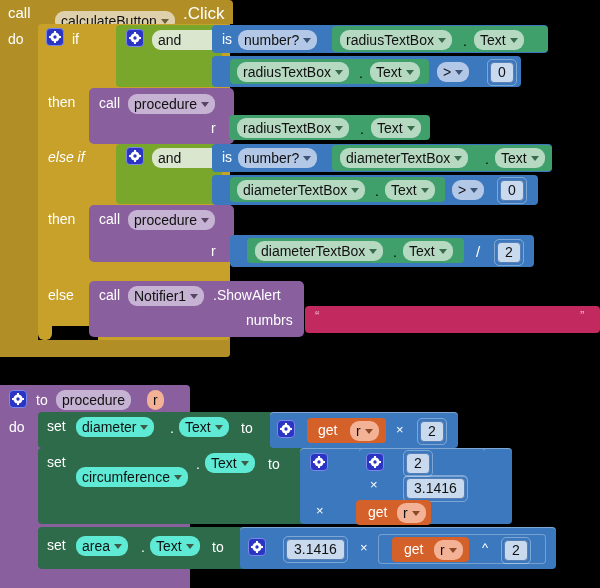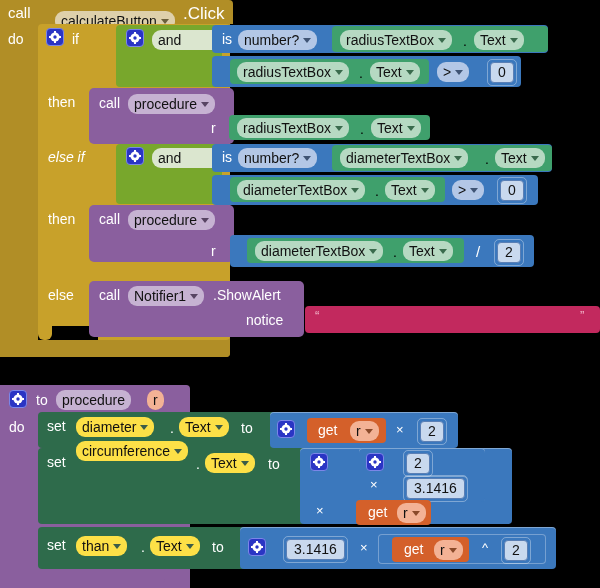--- a/index.html
+++ b/index.html
@@ -40,21 +40,21 @@
   .c-proc    {background:#8a5f9e;}
   .c-set     {background:#2e6b4b;}
   .c-var     {background:#d4602a;}
   .c-green   {background:#3fa06c;}
 
   .f-light   {background:#dbe6cf;color:#111;gap:47px;}
   .f-logic   {background:#b3c7e6;color:#111;}
   .f-green   {background:#b6d9c2;color:#111;}
   .f-event   {background:#ded0ab;color:#111;}
   .f-proc    {background:#c6b2d2;color:#111;}
-  .f-set     {background:#fde047;color:#111;}
+  .f-set     {background:#5eead4;color:#111;}
   .f-var     {background:#f3b295;color:#111;}
   .f-comp    {background:#b3c7e6;color:#111;}
   .f-text    {background:#e8a0b9;color:#111;}
 
   .f-light .tri{border-top:5px solid #4b5b3d;}
   .f-logic .tri{border-top:5px solid #3f5474;}
   .f-green .tri{border-top:5px solid #3a6b4d;}
   .f-event .tri{border-top:5px solid #6b5f3a;}
   .f-proc  .tri{border-top:5px solid #584463;}
   .f-set   .tri{border-top:5px solid #3c5c48;}
@@ -249,21 +249,21 @@
   </span>
 
   <span class="blk lbl" style="left:48px;top:288px;">else</span>
   <div class="blk c-proc" style="left:89px;top:281px;width:215px;height:56px;border-radius:5px;"></div>
   <span class="blk lbl" style="left:99px;top:288px;">call</span>
   <span class="blk field f-proc" style="left:128px;top:286px;">
     <span>Notifier1</span>
     <span class="tri"></span>
   </span>
   <span class="blk lbl" style="left:213px;top:288px;">.ShowAlert</span>
-  <span class="blk lbl" style="left:246px;top:313px;">notice</span>
+  <span class="blk lbl" style="left:246px;top:313px;">numbrs</span>
   <div class="blk c-text" style="left:305px;top:306px;width:295px;height:27px;border-radius:4px;"></div>
   <span class="blk lbl" style="left:315px;top:309px;font-size:13px;color:#f2b8cb;">“</span>
   <span class="blk lbl" style="left:580px;top:309px;font-size:13px;color:#f2b8cb;">”</span>
 
   <div class="blk c-event" style="left:0;top:340px;width:230px;height:17px;border-radius:0 0 4px 0;"></div>
 
   <div class="blk c-proc" style="left:0;top:385px;width:190px;height:203px;border-radius:0 4px 0 0;"></div>
   <div class="blk c-proc" style="left:0;top:385px;width:190px;height:28px;border-radius:0 6px 0 0;"></div>
 
   <span class="blk gear" style="left:9px;top:390px;">
@@ -315,21 +315,21 @@
     <span>r</span>
     <span class="tri"></span>
   </span>
   <span class="blk lbl" style="left:396px;top:423px;font-size:13px;">×</span>
   <span class="blk numwrap" style="left:417px;top:418px;">
     <span class="numfield">2</span>
   </span>
 
   <div class="blk c-set" style="left:38px;top:448px;width:268px;height:76px;border-radius:4px;"></div>
   <span class="blk lbl" style="left:47px;top:455px;">set</span>
-  <span class="blk field f-set" style="left:76px;top:441px;">
+  <span class="blk field f-set" style="left:76px;top:467px;">
     <span>circumference</span>
     <span class="tri"></span>
   </span>
   <span class="blk lbl" style="left:196px;top:457px;">.</span>
   <span class="blk field f-set" style="left:205px;top:453px;">
     <span>Text</span>
     <span class="tri"></span>
   </span>
   <span class="blk lbl" style="left:268px;top:457px;">to</span>
 
@@ -367,21 +367,21 @@
   <div class="blk c-var" style="left:356px;top:500px;width:75px;height:25px;border-radius:4px;"></div>
   <span class="blk lbl" style="left:368px;top:505px;">get</span>
   <span class="blk field f-var" style="left:397px;top:503px;">
     <span>r</span>
     <span class="tri"></span>
   </span>
 
   <div class="blk c-set" style="left:38px;top:527px;width:236px;height:42px;border-radius:4px;"></div>
   <span class="blk lbl" style="left:47px;top:538px;">set</span>
   <span class="blk field f-set" style="left:76px;top:536px;">
-    <span>than</span>
+    <span>area</span>
     <span class="tri"></span>
   </span>
   <span class="blk lbl" style="left:141px;top:540px;">.</span>
   <span class="blk field f-set" style="left:150px;top:536px;">
     <span>Text</span>
     <span class="tri"></span>
   </span>
   <span class="blk lbl" style="left:212px;top:540px;">to</span>
 
   <div class="blk c-math hl-top" style="left:240px;top:527px;width:316px;height:42px;border-radius:4px;"></div>

